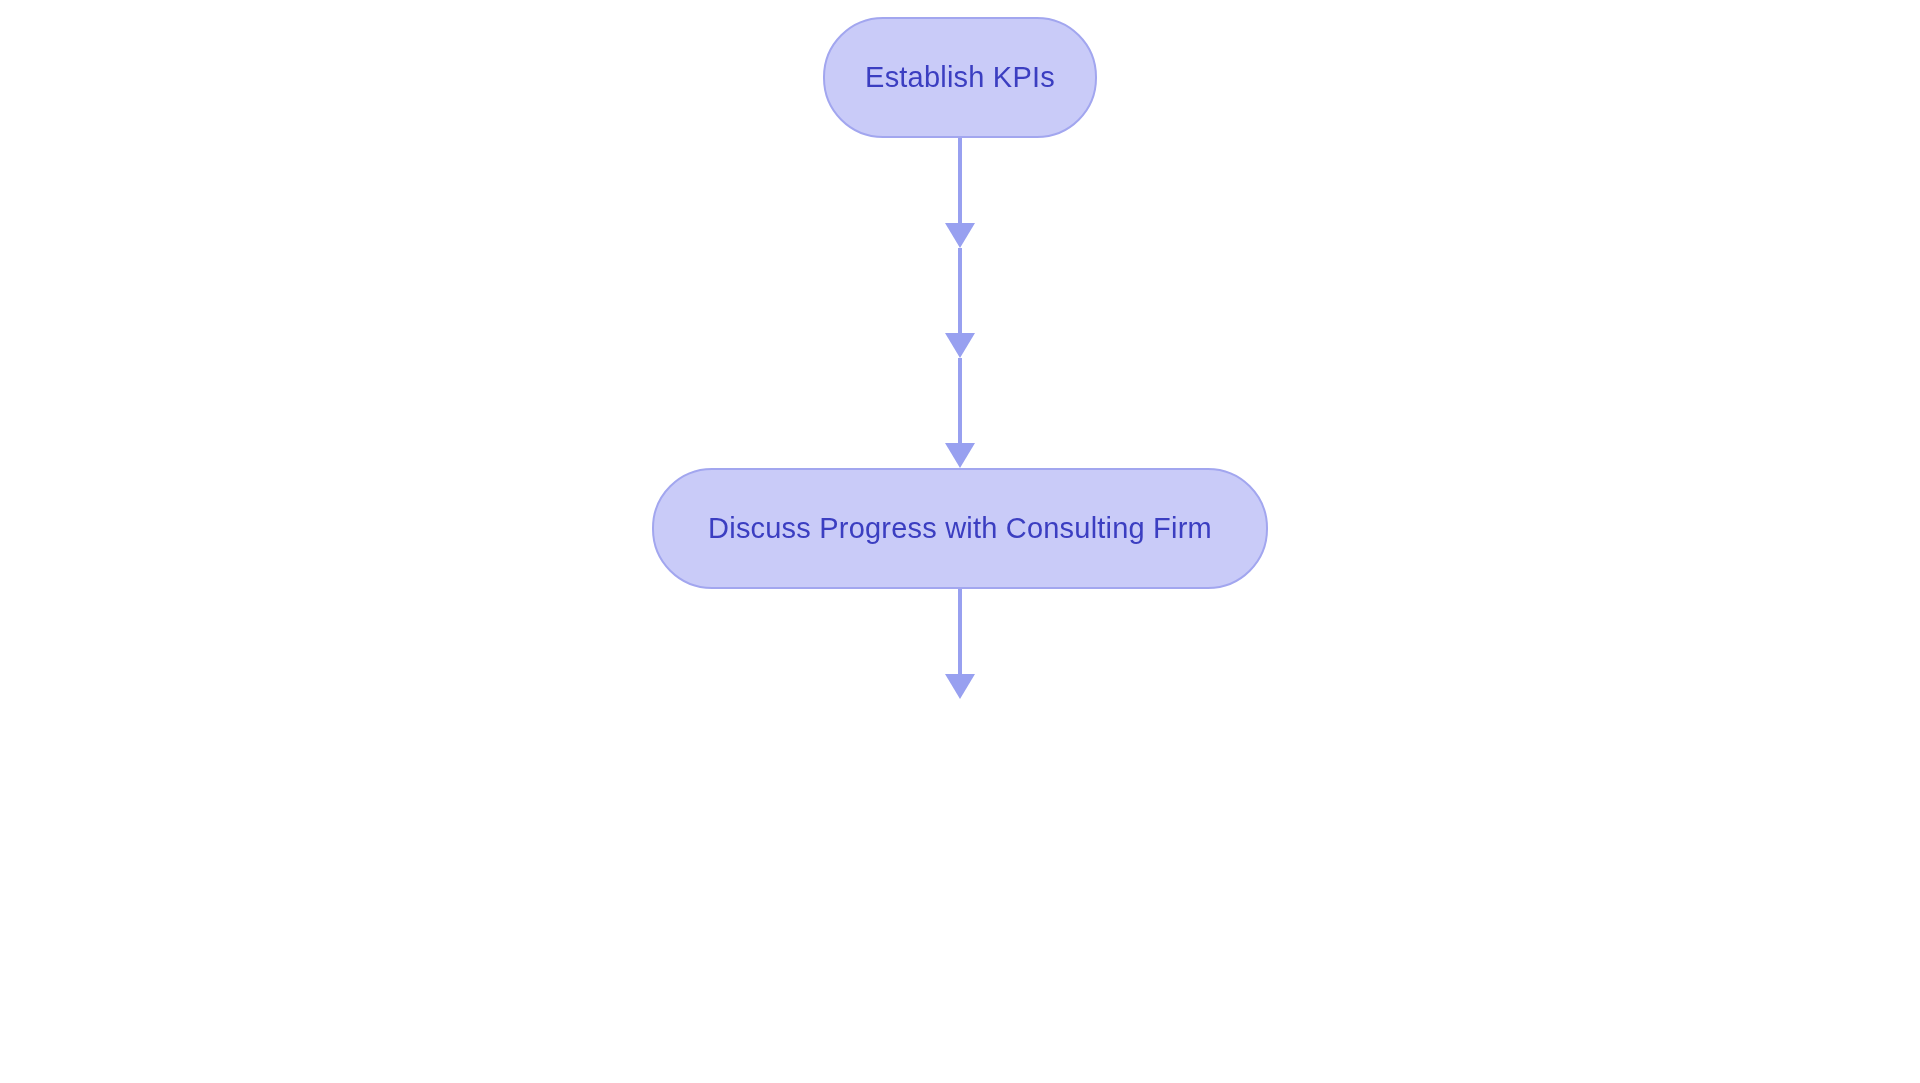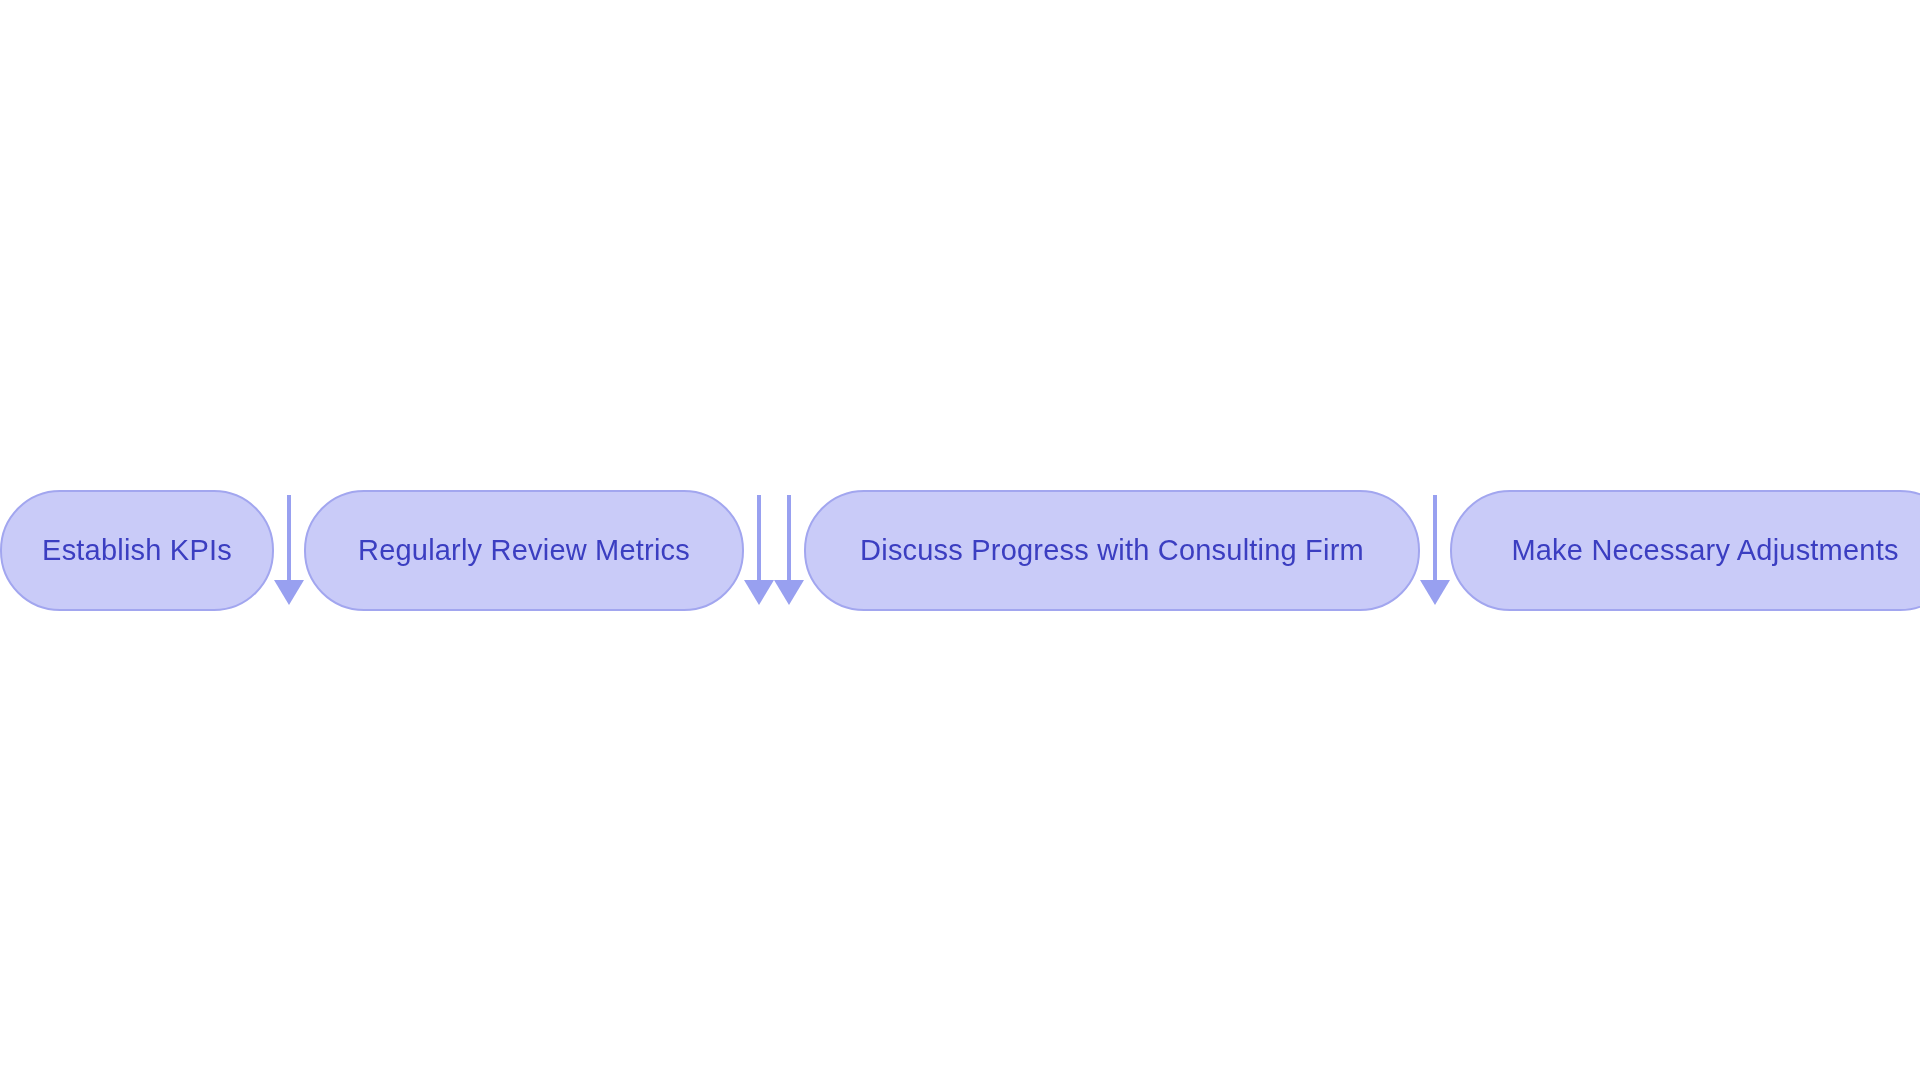--- a/index.html
+++ b/index.html
@@ -10,21 +10,21 @@
     width: 1920px;
     height: 1083px;
     background: var(--canvas-bg, #ffffff);
     font-family: "Liberation Sans", sans-serif;
     overflow: hidden;
   }
   .flowchart {
     width: 1920px;
     height: 1083px;
     display: flex;
-    flex-direction: row;
+    flex-direction: column;
     align-items: center;
     padding-top: 17px;
     box-sizing: border-box;
   }
   .node {
     box-sizing: border-box;
     height: 121px;
     border-radius: 60px;
     background: var(--node-fill, #c9cbf8);
     border: 2px solid var(--node-border, #a2a6ef);
@@ -71,23 +71,20 @@
 
   <div class="node n0">
     <span>Establish KPIs</span>
   </div>
 
   <div class="edge">
     <div class="shaft"></div>
     <div class="head"></div>
   </div>
 
-  <div class="node n1">
-    <span>Regularly Review Metrics</span>
-  </div>
 
   <div class="edge">
     <div class="shaft"></div>
     <div class="head"></div>
   </div>
 
 
   <div class="edge">
     <div class="shaft"></div>
     <div class="head"></div>
@@ -95,17 +92,14 @@
 
   <div class="node n3">
     <span>Discuss Progress with Consulting Firm</span>
   </div>
 
   <div class="edge">
     <div class="shaft"></div>
     <div class="head"></div>
   </div>
 
-  <div class="node n4">
-    <span>Make Necessary Adjustments</span>
-  </div>
 
 </div>
 
 </body></html>

